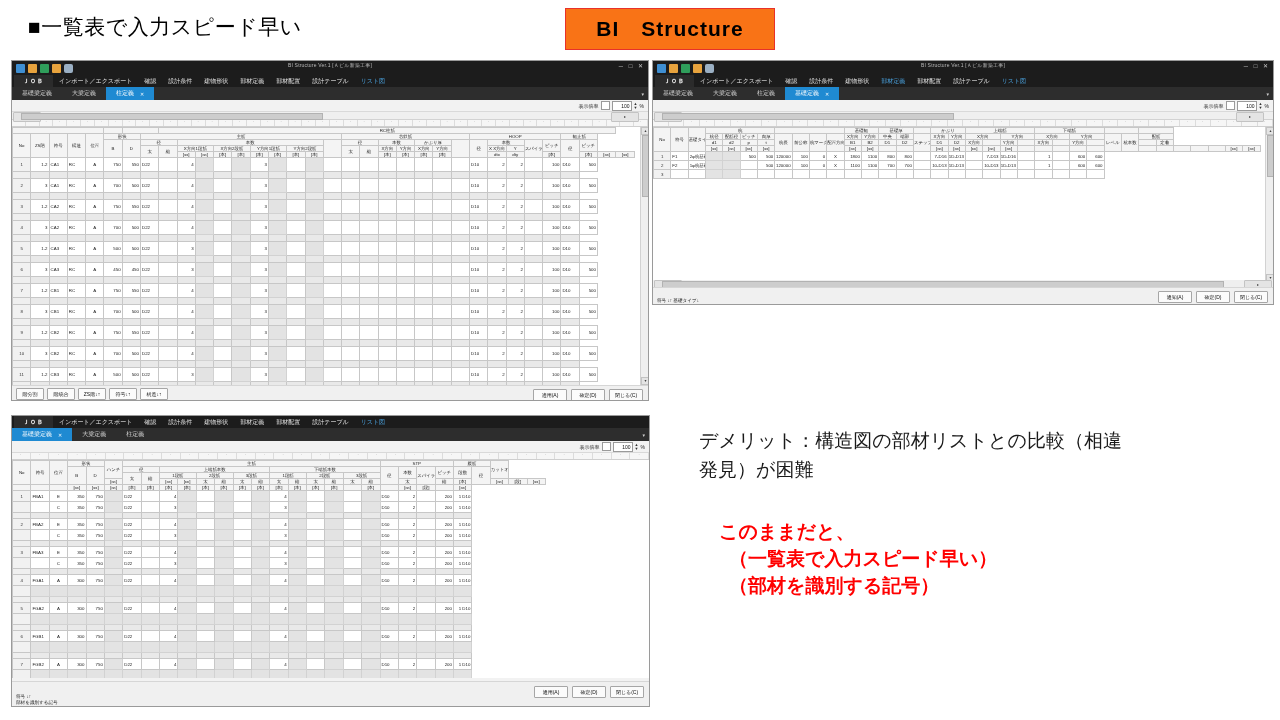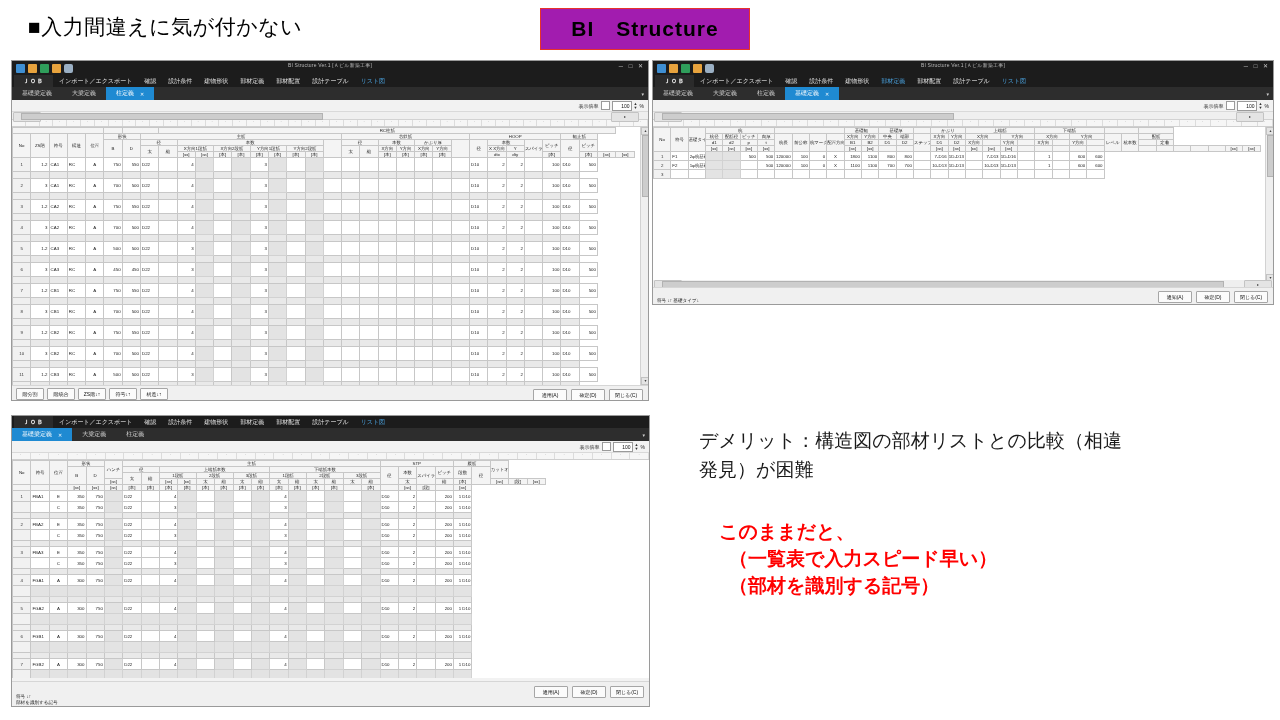--- a/index.html
+++ b/index.html
@@ -9,22 +9,22 @@
     -webkit-font-smoothing:none;
   }
   .slide{position:relative;width:1280px;height:720px;}
 
   
   .slide-title{
     position:absolute;left:28px;top:13px;
     font-size:21px;color:#000;white-space:nowrap;letter-spacing:0.5px;
   }
   .brand-box{
-    position:absolute;left:540px;top:8px;width:208px;height:40px;
-    background:#a21caf;border:1.6px solid #e8312a;
+    position:absolute;left:565px;top:8px;width:208px;height:40px;
+    background:#f97316;border:1.6px solid #e8312a;
     display:flex;align-items:center;justify-content:center;
   }
   .brand-box span{font-size:21px;font-weight:bold;color:#000;letter-spacing:1px;}
 
   
   .win{position:absolute;background:#f0f0f0;border:1px solid #9a9a9a;overflow:hidden;}
   .win-chrome{background:#1c1c1c;color:#cfcfcf;position:relative;}
   .qat{height:13px;display:flex;align-items:center;gap:3px;padding:1px 4px 0 4px;}
   .qat i{display:inline-block;width:9px;height:9px;border-radius:1px;}
   .qat i.b1{background:#3f8fd2;}
@@ -110,21 +110,21 @@
   
   .rtext{position:absolute;font-size:19px;color:#1a1a1a;line-height:1.5;}
   .rtext.red{color:#ff0000;font-weight:bold;}
   .r-line{white-space:nowrap;}
 </style>
 </head>
 <body>
 
 <div class="slide">
 
-  <div class="slide-title">■入力間違えに気が付かない</div>
+  <div class="slide-title">■一覧表で入力スピード早い</div>
   <div class="brand-box">
     <span>BI　Structure</span>
   </div>
 
   <div class="win" style="left:11px;top:60px;width:636px;height:339px;">
     <div class="win-chrome">
       <div class="qat">
         <i class="b1"></i>
         <i class="b2"></i>
         <i class="b3"></i>

